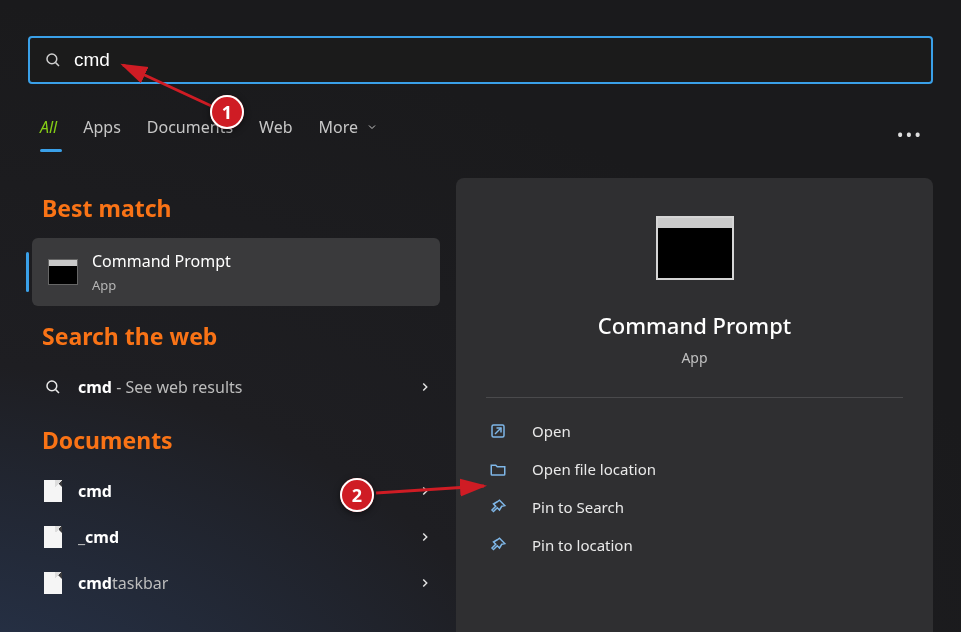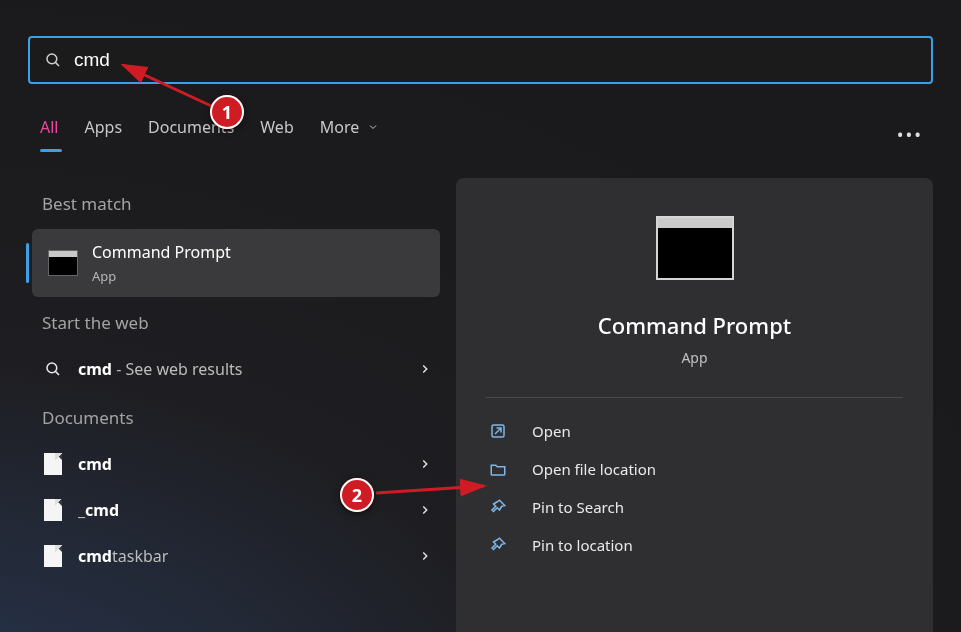--- a/index.html
+++ b/index.html
@@ -42,21 +42,21 @@
   }
 
   
   .tabs {
     position: absolute;
     left: 40px; right: 28px; top: 116px;
     display: flex; align-items: center;
     font-size: 16px; color: #c7c7c7;
   }
   .tab { margin-right: 26px; cursor: pointer; padding-bottom: 14px; position: relative; }
-  .tab.active { color: #ec4899; }
+  .tab.active { color: #84cc16; font-style: italic; }
   .tab.active::after {
     content: "";
     position: absolute;
     left: 0; bottom: 0;
     width: 22px; height: 3px;
     background: #3aa0e8;
     border-radius: 2px;
   }
   .tab .chev { display:inline-block; margin-left:4px; }
   .more-dots {
@@ -65,21 +65,21 @@
     cursor: pointer;
   }
 
   
   .left-col {
     position: absolute;
     left: 32px; top: 178px;
     width: 408px;
   }
   .section-title {
-    font-size: 17px; font-weight: 400; color: #a3a3a3;
+    font-size: 23px; font-weight: 700; color: #f97316;
     margin: 14px 0 12px 10px;
   }
   .best-match-card {
     background: #3a3a3c;
     border-radius: 6px;
     margin-top: 14px;
     display: flex; align-items: center;
     padding: 12px 16px;
     position: relative;
   }
@@ -222,21 +222,21 @@
     <div class="section-title">Best match</div>
 
     <div class="best-match-card">
       <div class="cmd-thumb"></div>
       <div class="best-match-text">
         <div class="best-match-title">Command Prompt</div>
         <div class="best-match-sub">App</div>
       </div>
     </div>
 
-    <div class="section-title">Start the web</div>
+    <div class="section-title">Search the web</div>
 
     <div class="result-row">
       <span class="result-icon">
         <svg viewBox="0 0 24 24" width="18" height="18" fill="none" stroke="currentColor" stroke-width="2">
           <circle cx="10.5" cy="10.5" r="6.5"></circle>
             <line x1="20" y1="20" x2="15.5" y2="15.5"></line>
         </svg>
       </span>
       <span class="result-label">
         <b>cmd</b><span class="dim"> - See web results</span>

